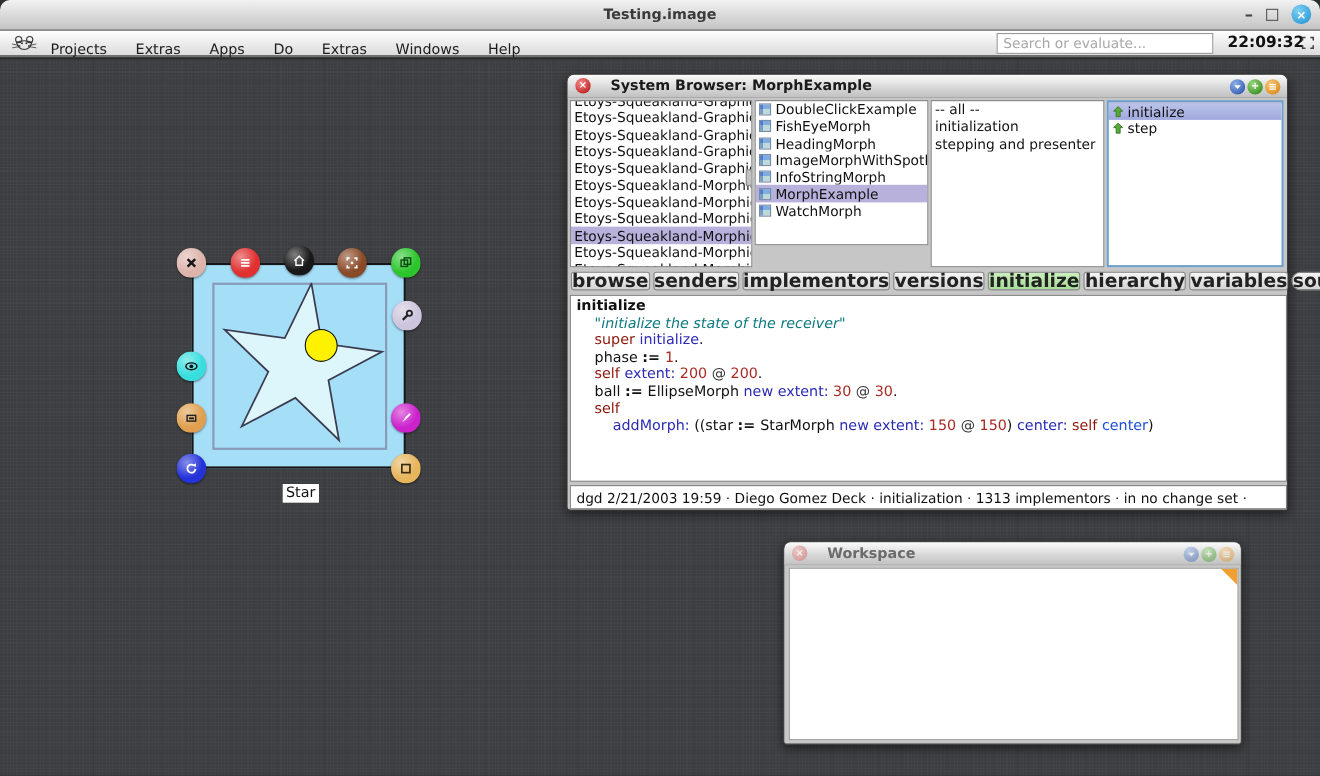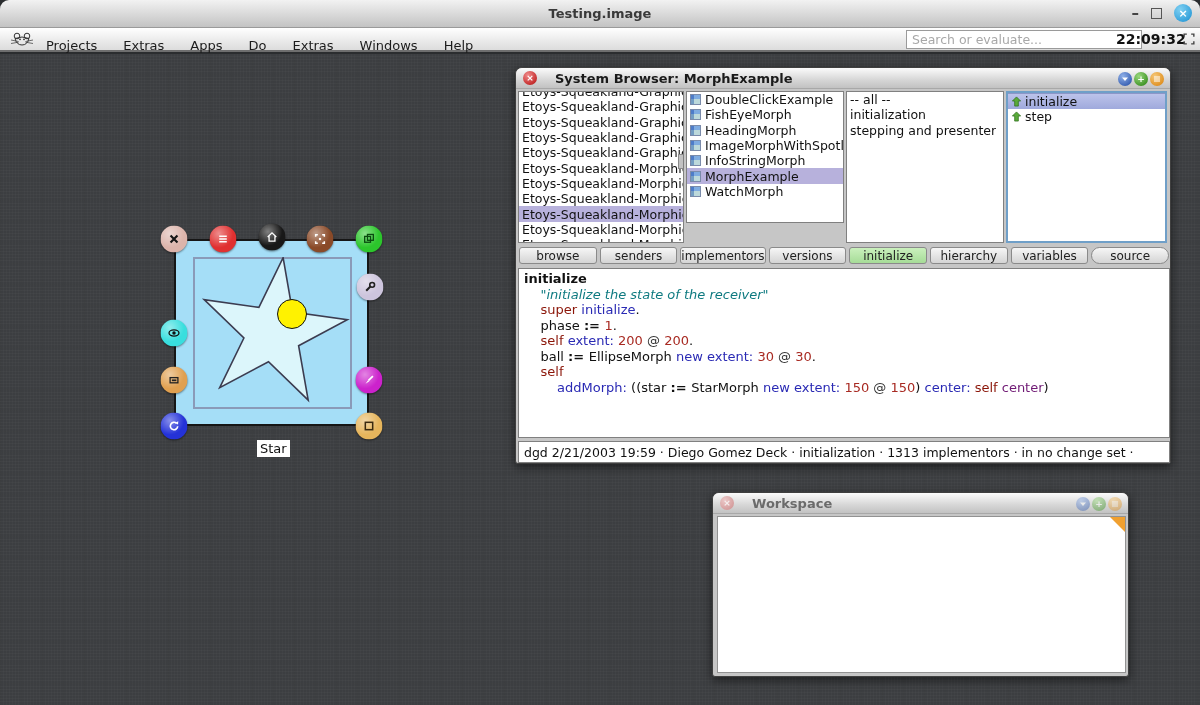--- a/index.html
+++ b/index.html
@@ -35,21 +35,21 @@
   .menubar {
     position:absolute; left:0; top:28px; right:0; height:24px;
     background:linear-gradient(#ffffff,#e6e6e6 70%,#dcdcdc);
     border-bottom:2px solid #6f6f6f;
   }
   .mb-logo { position:absolute; left:10px; top:3px; }
   .mb-items { position:absolute; left:46px; top:0; height:34px; display:flex; gap:26px; align-items:center; }
   .mb-item { font-size:13px; color:#1c1c1c; }
   .mb-center { position:absolute; left:0; right:0; top:3px; text-align:center; font-size:13px; color:#1c1c1c; }
   .mb-search {
-    position:absolute; left:906px; top:2px; width:236px; height:19px;
+    position:absolute; left:906px; top:2px; width:197px; height:19px;
     border:1px solid #9a9a9a; background:#fff; font-size:12.5px; color:#333;
     padding:0 5px; font-family:inherit;
   }
   .mb-search::placeholder { color:#a8a8a8; }
   .mb-clock { position:absolute; left:1116px; top:3px; font-size:14px; font-weight:700; color:#111; }
   .mb-fullscreen { position:absolute; left:1182px; top:4px; }
 
   
   .desktop {
     position:absolute; left:0; top:54px; right:0; bottom:0;
@@ -125,36 +125,36 @@
     background-blend-mode:multiply; }
   .m-arrow { width:11px; height:11px; flex:0 0 11px; margin-right:3px; }
   .methods-pane { border:2px solid #6f9fc8; }
   .methods-pane .list-row.selected {
     background:linear-gradient(#bcc3ea,#9fa9dc); border-top:1px solid #8c96c8; height:16px; }
   .scroll-nub { position:absolute; right:-1px; top:62px; width:6px; height:15px;
     background:#c2c2c2; border:1px solid #8a8a8a; }
 
   .nav-row { position:absolute; display:flex; gap:3px; }
   .nbtn { flex:1; height:17px; border:1px solid #8a8a8a; border-radius:3px;
-    background:linear-gradient(#f6f6f6,#d4d4d4); font-size:12px; font-weight:400; color:#222;
+    background:linear-gradient(#f6f6f6,#d4d4d4); font-size:17px; font-weight:700; color:#222;
     display:flex; align-items:center; justify-content:center; }
   .nbtn.green { background:linear-gradient(#caf0bd,#a6dc97); }
   .nbtn.pill { border-radius:9px; }
 
   .code-pane { font-size:13px; line-height:15.5px; padding:2px 5px; white-space:pre; }
   .code-line { white-space:pre; }
   .tk-plain { color:#111; }
   .tk-bold { color:#111; font-weight:700; }
   .tk-comment { color:#0e7a80; font-style:italic; }
   .tk-kw { color:#8b1508; }
   .tk-msg { color:#2a2ab4; }
   .tk-num { color:#a82a22; }
   .tk-asgn { color:#111; font-weight:700; }
   .tk-at { color:#333; }
-  .tk-var { color:#701a75; }
+  .tk-var { color:#1d4ed8; }
 
   .status-bar { position:absolute; background:#fff; border:1px solid #808080;
     font-size:12.5px; color:#111; padding:3px 0 0 5px; white-space:nowrap; overflow:hidden; }
 
   
   .ws-content { position:absolute; background:#fff; border:1px solid #929292; overflow:hidden; }
   .ws-corner { position:absolute; right:0; top:0; width:0; height:0;
     border-top:15px solid #f0a030; border-left:15px solid transparent; }
   .ws-line { font-size:13px; padding:3px 4px; }
   .ws-hl { background:#e6e6e6; }

